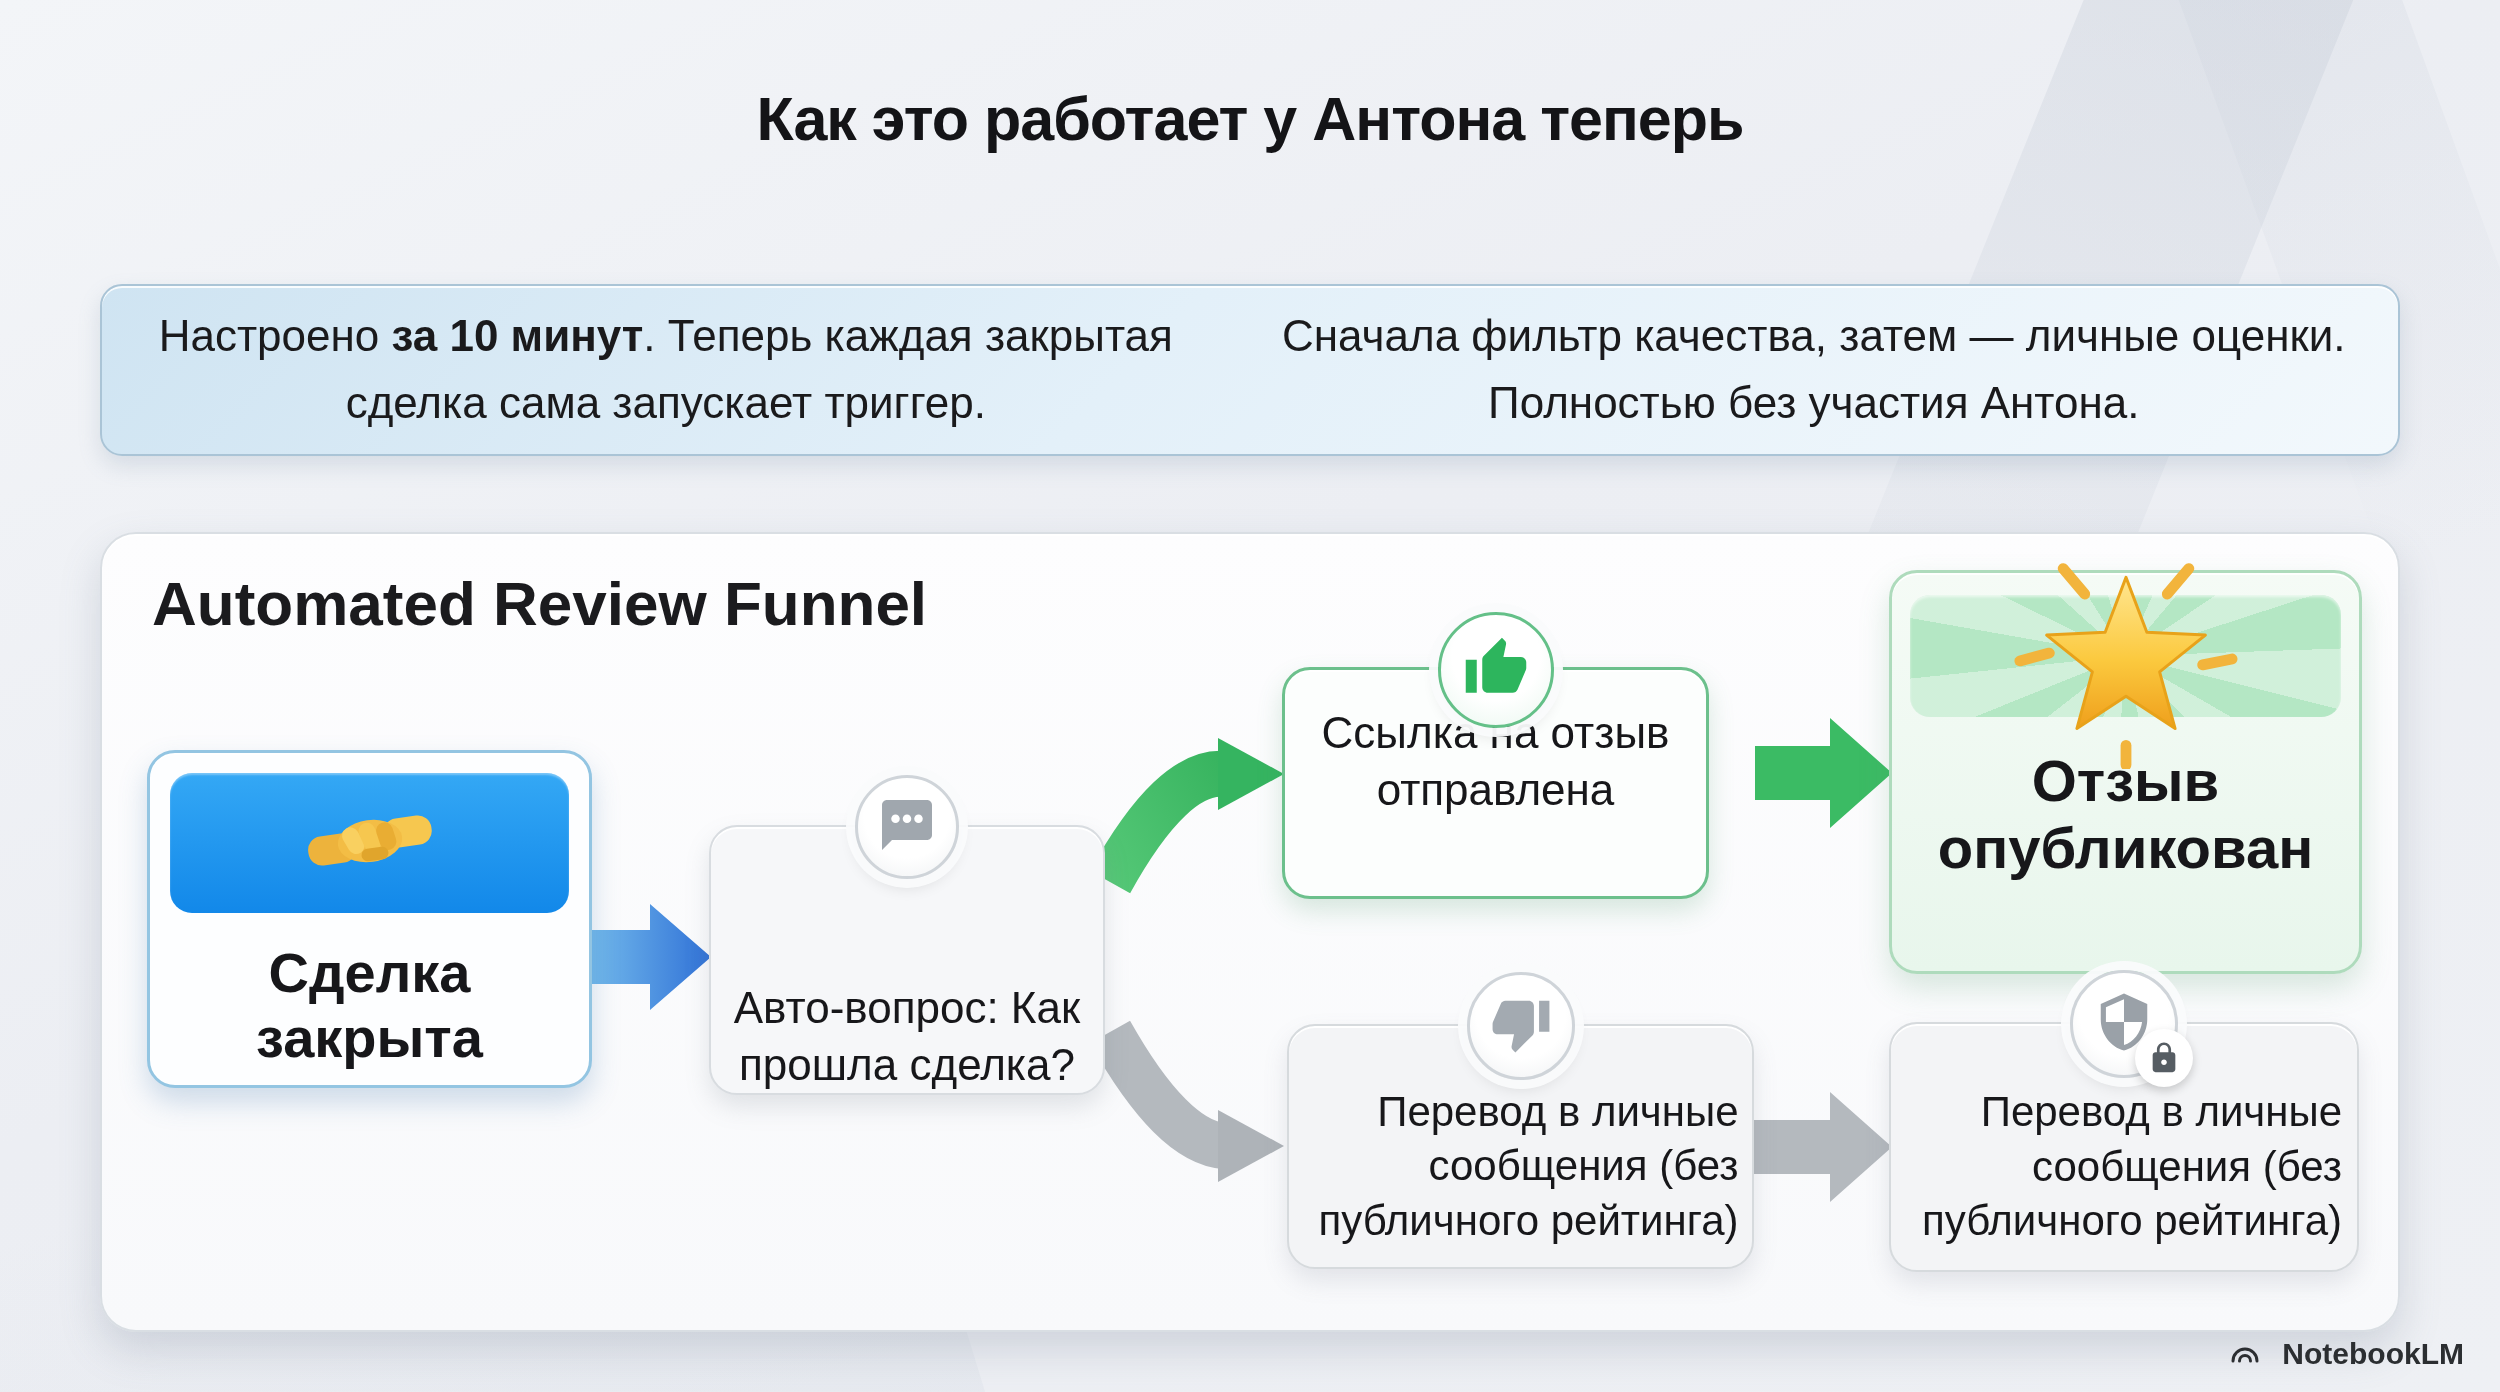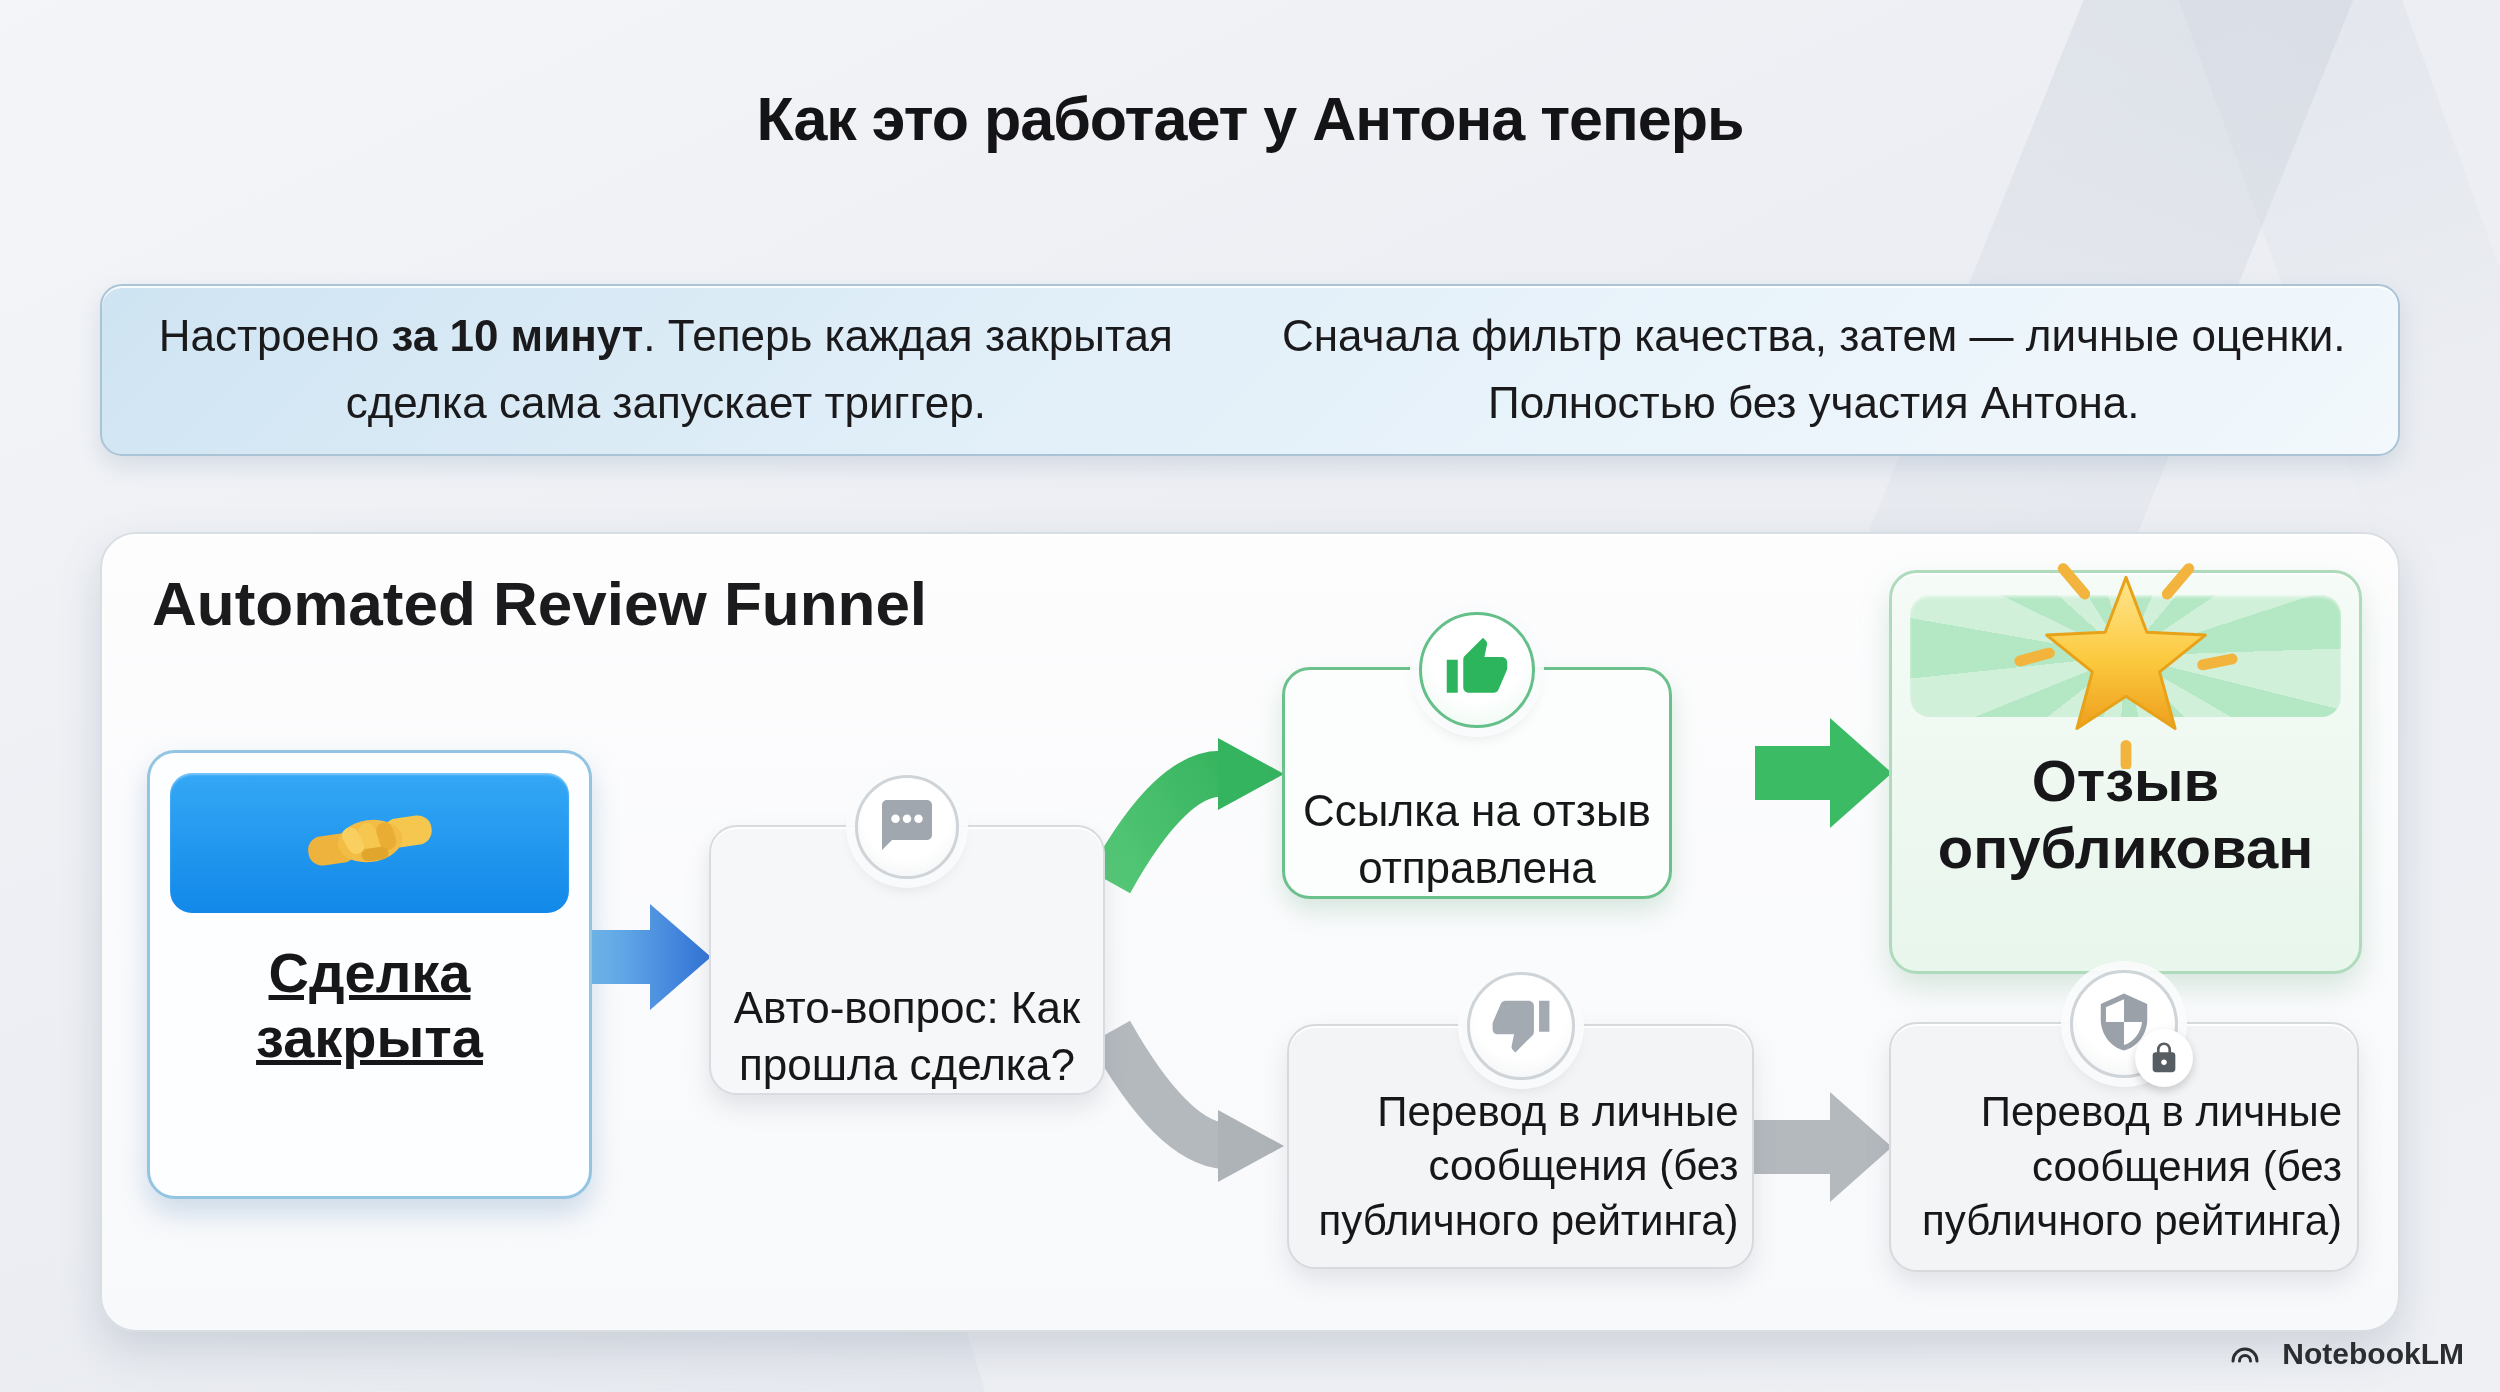--- a/index.html
+++ b/index.html
@@ -55,24 +55,23 @@
   .arrows { position: absolute; left: 0; top: 0; width: 2300px; height: 800px; z-index: 1; }
 
   .node {
     position: absolute; display: flex; flex-direction: column; align-items: center;
     text-align: center; z-index: 2; border-radius: 28px;
   }
   .node-label { color: #17171a; }
 
   
   .node-deal {
-    left: 45px; top: 216px; width: 445px; height: 449px;
+    left: 45px; top: 216px; width: 445px; height: 338px;
     background: #fdfeff; border: 3px solid #93c5e2;
     box-shadow: 0 14px 28px rgba(70,125,175,0.25), inset 0 2px 0 #ffffff;
-    text-decoration: underline;
   }
   .deal-header {
     margin-top: 20px; width: calc(100% - 40px); height: 140px; border-radius: 22px;
     background: linear-gradient(180deg, #34a8f5 0%, #1288e9 100%);
     display: flex; align-items: center; justify-content: center;
     box-shadow: inset 0 2px 2px rgba(255,255,255,0.35);
   }
   .node-deal .node-label { margin-top: 28px; font-size: 56px; font-weight: 700; line-height: 1.16; }
 
   
@@ -90,24 +89,24 @@
     left: 607px; top: 291px; width: 396px; height: 270px;
     background: #f6f7f9; border: 2px solid #d8dce0;
     box-shadow: 0 12px 24px rgba(110,120,135,0.18), inset 0 2px 0 #ffffff;
     justify-content: flex-end;
   }
   .node-question .badge { width: 104px; height: 104px; }
   .node-question .node-label { padding-top: 42px; font-size: 44px; line-height: 1.3; max-width: 350px; }
 
   
   .node-link {
-    left: 1180px; top: 133px; width: 390px; height: 232px;
+    left: 1180px; top: 133px; width: 427px; height: 232px;
     background: #fcfefd; border: 3px solid #6cc08c;
     box-shadow: 0 12px 26px rgba(70,150,100,0.20), inset 0 2px 0 #ffffff;
-    justify-content: flex-end;
+    justify-content: flex-start;
   }
   .node-link .badge {
     width: 116px; height: 116px; border-color: #64c088;
     background: radial-gradient(circle at 50% 38%, #ffffff 50%, #e8f7ee 100%);
   }
   .node-link .node-label { padding-top: 34px; font-size: 44px; line-height: 1.3; max-width: 410px; }
 
   
   .node-published {
     left: 1787px; top: 36px; width: 473px; height: 404px;

